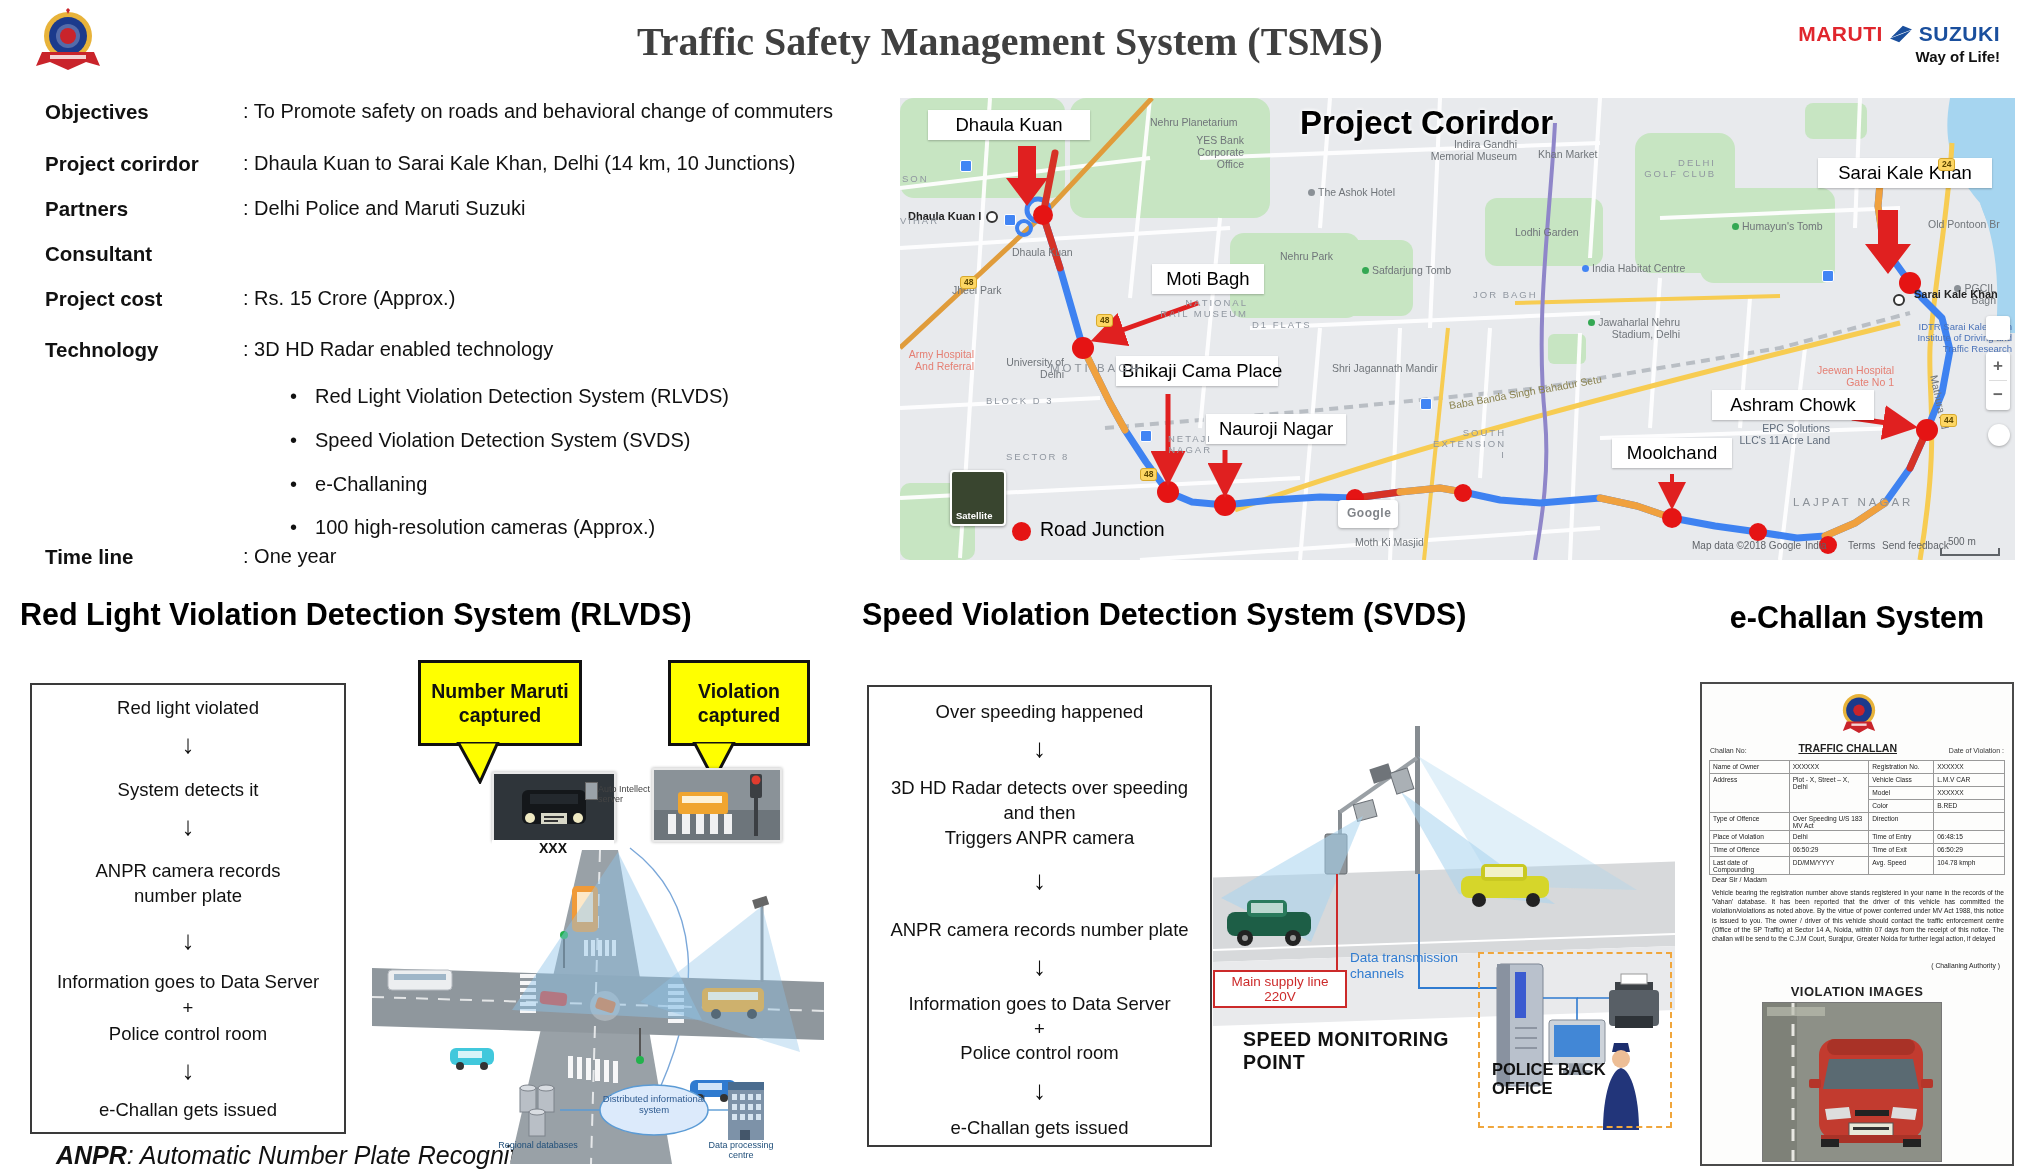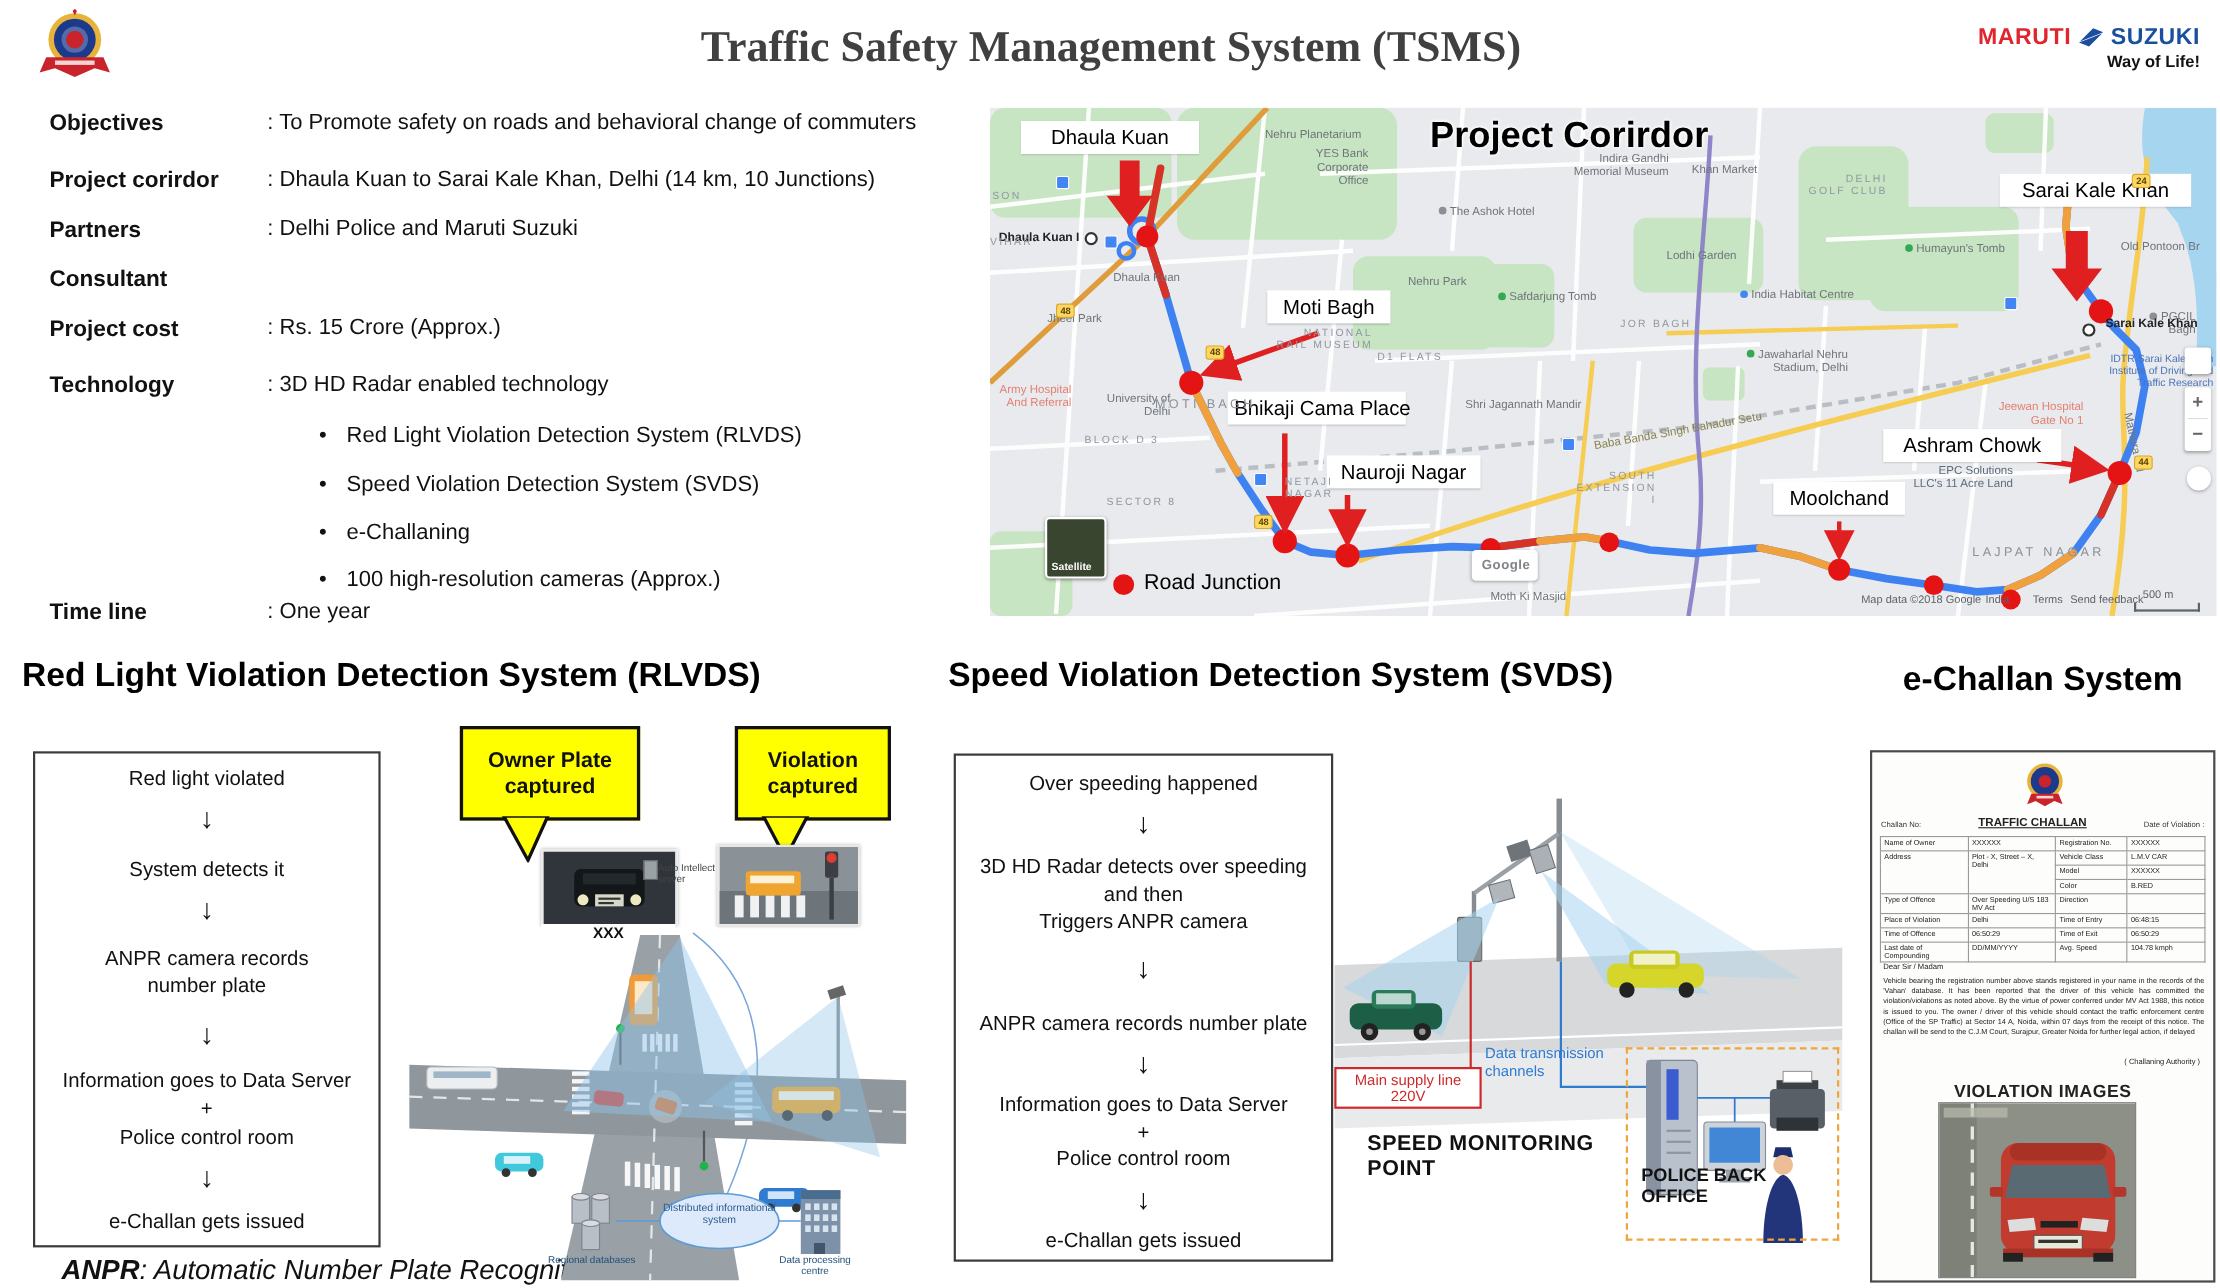--- a/index.html
+++ b/index.html
@@ -81,21 +81,21 @@
   .challan{position:absolute;left:1700px;top:682px;width:314px;height:484px;background:#fdfdfc;
            border:2px solid #4a4a4a;box-sizing:border-box;font-size:6.8px;color:#222}
   .ch-head{position:absolute;left:8px;top:58px;right:8px;display:flex;justify-content:space-between;align-items:flex-end}
   .ch-title{font-weight:700;font-size:10.5px;text-decoration:underline}
   .ch-small{font-size:7px;color:#333}
   .ch-table{position:absolute;left:7px;top:76px;width:296px;border-collapse:collapse}
   .ch-table td{border:1px solid #999;font-size:6.6px;padding:1.5px 3px;vertical-align:top;height:9px}
   .ch-letter{position:absolute;left:10px;top:204px;width:292px;font-size:6.6px;line-height:1.4;text-align:justify}
   .ch-sal{position:absolute;left:10px;top:192px;font-size:7px}
   .ch-auth{position:absolute;right:12px;top:278px;font-size:6.8px}
-  .ch-vtitle{position:absolute;left:0;top:300px;width:100%;text-align:center;font-weight:700;font-size:16px;letter-spacing:.5px}
+  .ch-vtitle{position:absolute;left:0;top:300px;width:100%;text-align:center;font-weight:700;font-size:13px;letter-spacing:.5px}
   .ch-photo{position:absolute;left:60px;top:318px;width:178px;height:158px;border:1px solid #777}
 </style>
 </head>
 <body>
 
 <svg class="abs" style="left:28px;top:8px" width="80" height="66" viewBox="0 0 80 66">
   <circle cx="40" cy="28" r="24" fill="#e8b33a"></circle>
   <circle cx="40" cy="28" r="19" fill="#1b3a8c"></circle>
   <circle cx="40" cy="28" r="12" fill="#fff" opacity=".25"></circle>
   <circle cx="40" cy="28" r="8" fill="#c9242b"></circle>
@@ -354,21 +354,21 @@
   <div class="fstep" style="top:284px">Information goes to Data Server</div>
   <div class="fstep" style="top:310px">+</div>
   <div class="fstep" style="top:336px">Police control room</div>
   <div class="farrow" style="top:372px">↓</div>
   <div class="fstep" style="top:412px">e-Challan gets issued</div>
 </div>
 <div class="note">
   <b>ANPR</b><span>: Automatic Number Plate Recognition</span>
 </div>
 
-<div class="callout" style="left:418px;top:660px;width:158px;height:80px">Owner Plate captured</div>
+<div class="callout" style="left:418px;top:660px;width:158px;height:80px">Number Maruti captured</div>
 <svg class="abs" style="left:452px;top:742px" width="50" height="42">
   <polygon points="6,0 46,0 28,40" fill="#ffff00" stroke="#111" stroke-width="3"></polygon>
 </svg>
 <div class="callout" style="left:668px;top:660px;width:136px;height:80px">Violation captured</div>
 <svg class="abs" style="left:688px;top:742px" width="50" height="40">
   <polygon points="6,0 46,0 26,38" fill="#ffff00" stroke="#111" stroke-width="3"></polygon>
 </svg>
 
 <div class="photo" style="left:492px;top:772px;width:120px;height:66px">
   <svg width="120" height="66">

